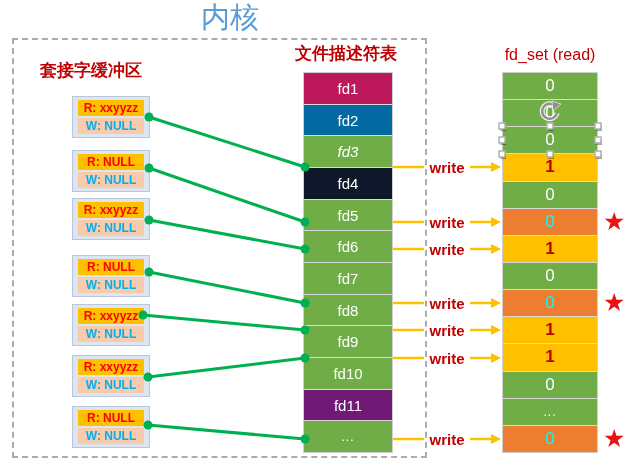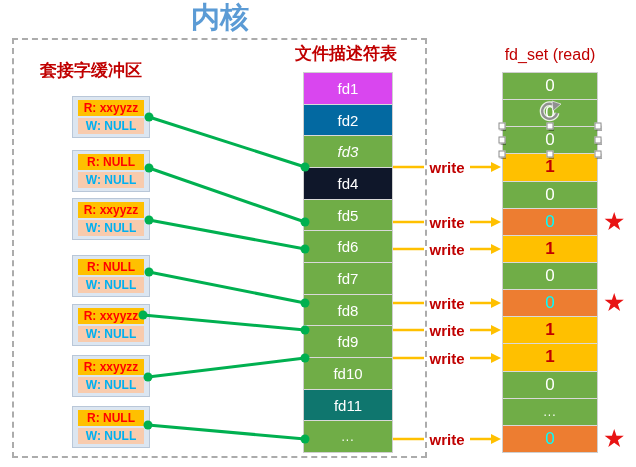--- a/index.html
+++ b/index.html
@@ -2,22 +2,22 @@
 <html><head>
 <meta charset="utf-8">
 <style>
   html,body{margin:0;padding:0;background:#ffffff;}
   #canvas{
     position:relative;width:636px;height:467px;background:#ffffff;overflow:hidden;
     font-family:"Liberation Sans","DejaVu Sans",sans-serif;
   }
   .abs{position:absolute;}
   
-  #kernel-title{left:150px;top:0px;width:140px;text-align:center;
-    font-size:29px;line-height:34px;font-weight:bold;}
+  #kernel-title{left:160px;top:0px;width:140px;text-align:center;
+    font-size:29px;line-height:34px;font-weight:normal;}
   
   #kernel-box{left:12px;top:38px;width:411px;height:416px;border:2px dashed #acacac;}
   
   .hdr{font-weight:bold;font-size:17px;white-space:nowrap;text-align:center;}
   #buf-hdr{left:40px;top:59px;}
   #fdt-hdr{left:283px;top:42px;width:126px;text-align:center;}
   #fds-hdr{left:492px;top:46px;width:116px;text-align:center;font-weight:normal;font-size:16px;}
   
   .bufbox{left:72px;width:78px;height:42px;box-sizing:border-box;
     border:1px solid #b9c7d8;display:flex;flex-direction:column;
@@ -80,21 +80,21 @@
   <div class="abs bufbox" style="top: 355px; background: rgb(220, 230, 241);">
     <div class="chip" style="background: rgb(255, 192, 0); color: rgb(255, 0, 0);">R: xxyyzz</div>
     <div class="chip" style="background: rgb(248, 203, 173); color: rgb(0, 176, 240);">W: NULL</div>
   </div>
   <div class="abs bufbox" style="top: 406px; background: rgb(220, 230, 241);">
     <div class="chip" style="background: rgb(255, 192, 0); color: rgb(255, 0, 0);">R: NULL</div>
     <div class="chip" style="background: rgb(248, 203, 173); color: rgb(0, 176, 240);">W: NULL</div>
   </div>
 
   <div class="abs col" id="fd-col" style="background:#d9d9d9">
-    <div class="cell" style="background: #d946ef;">
+    <div class="cell" style="background: #be185d;">
         <span>fd1</span>
       </div>
     <div class="cell" style="background: #0369a1;">
         <span>fd2</span>
       </div>
     <div class="cell" style="background: rgb(112, 173, 71); font-style: italic;">
         <span>fd3</span>
       </div>
     <div class="cell" style="background: #0f172a;">
         <span>fd4</span>
@@ -110,21 +110,21 @@
       </div>
     <div class="cell" style="background: rgb(112, 173, 71);">
         <span>fd8</span>
       </div>
     <div class="cell" style="background: rgb(112, 173, 71);">
         <span>fd9</span>
       </div>
     <div class="cell" style="background: rgb(112, 173, 71);">
         <span>fd10</span>
       </div>
-    <div class="cell" style="background: #0f766e;">
+    <div class="cell" style="background: #701a75;">
         <span>fd11</span>
       </div>
     <div class="cell" style="background: rgb(112, 173, 71);">
         <span class="dots">...</span>
       </div>
   </div>
 
   <div class="abs col" id="fds-col" style="background:#d9d9d9">
     <div class="cell" style="background: rgb(112, 173, 71);">
         <span style="color: rgb(255, 255, 255);">0</span>

